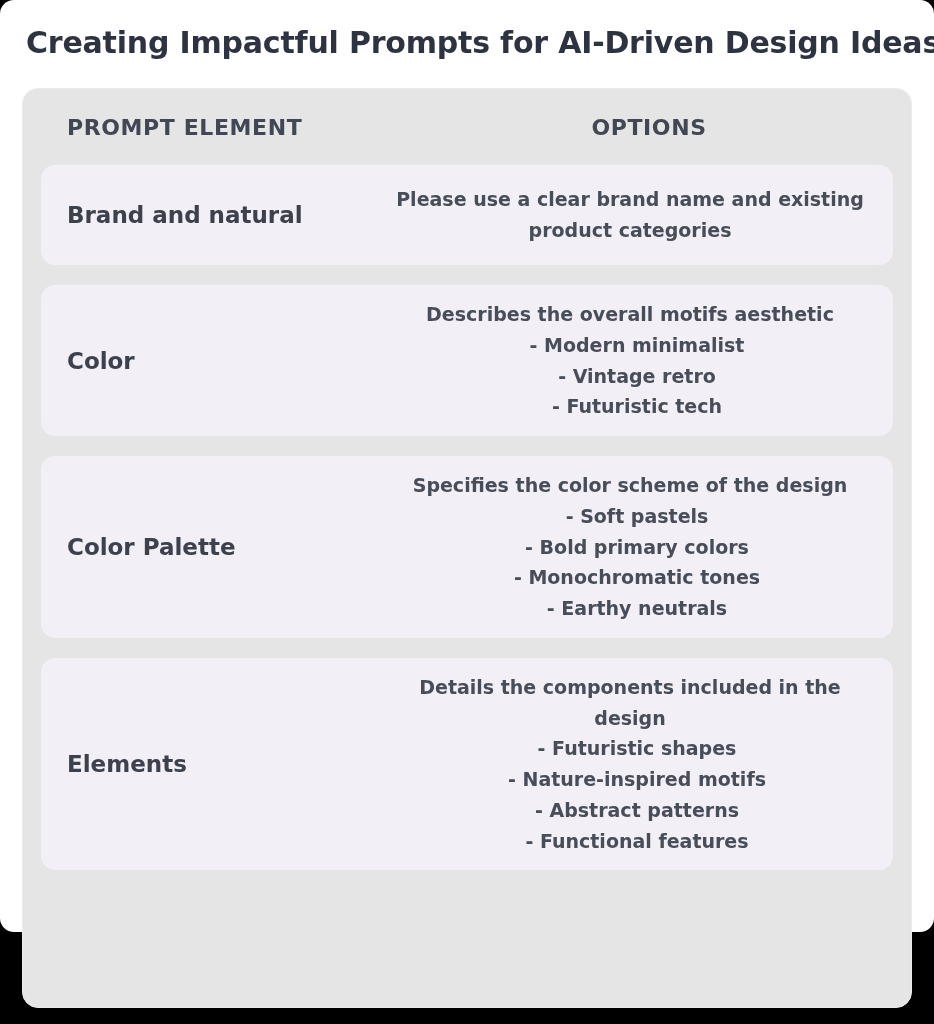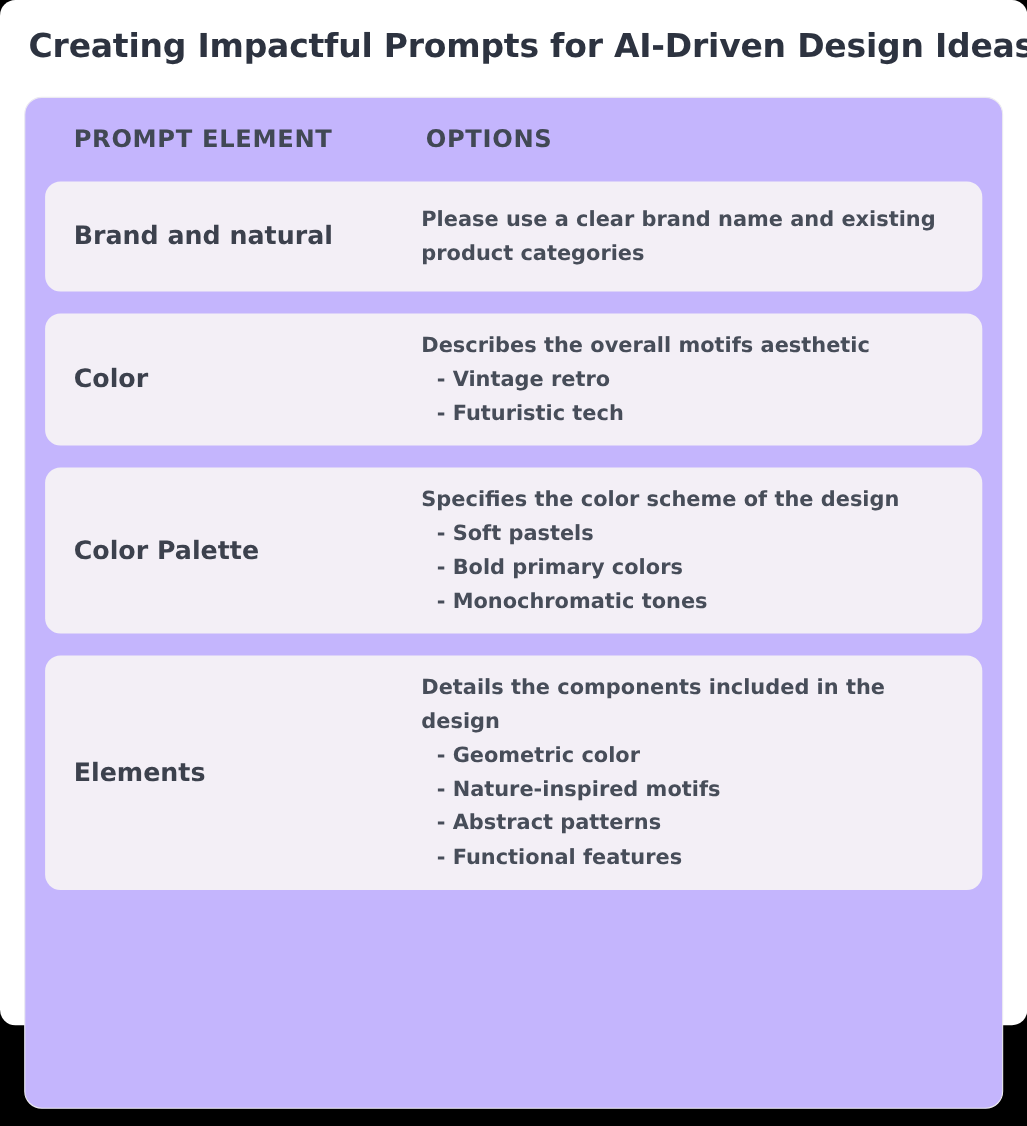--- a/index.html
+++ b/index.html
@@ -30,21 +30,21 @@
     padding: 26px 24px 16px 26px;
     line-height: 1.15;
     white-space: nowrap;
   }
   .card {
     position: absolute;
     left: 22px;
     top: 88px;
     width: 890px;
     height: 920px;
-    background: #c4b5fd;
+    background: #e5e5e5;
     border: 1px solid #eceaf1;
     border-radius: 16px;
     box-sizing: border-box;
     padding: 0;
   }
   .header-row {
     display: flex;
     align-items: center;
     height: 76px;
     padding: 0 0 0 0;
@@ -53,20 +53,21 @@
     width: 360px;
     box-sizing: border-box;
     padding-left: 44px;
     display: flex;
     align-items: center;
   }
   .col-right {
     flex: 1;
     box-sizing: border-box;
     padding-left: 4px;
+    text-align: center;
   }
   .header-text {
     font-size: 22px;
     font-weight: bold;
     color: #414854;
     letter-spacing: 0.6px;
   }
   .row {
     display: flex;
     align-items: center;
@@ -131,44 +132,46 @@
         <div class="opt-desc">Please use a clear brand name and existing product categories</div>
       </div>
     </div>
 
     <div class="row">
       <div class="col-left">
         <span class="element-label">Color</span>
       </div>
       <div class="col-right">
         <div class="opt-desc">Describes the overall motifs aesthetic</div>
+        <div class="opt-item">- Modern minimalist</div>
         <div class="opt-item">- Vintage retro</div>
         <div class="opt-item">- Futuristic tech</div>
       </div>
     </div>
 
     <div class="row">
       <div class="col-left">
         <span class="element-label">Color Palette</span>
       </div>
       <div class="col-right">
         <div class="opt-desc">Specifies the color scheme of the design</div>
         <div class="opt-item">- Soft pastels</div>
         <div class="opt-item">- Bold primary colors</div>
         <div class="opt-item">- Monochromatic tones</div>
+        <div class="opt-item">- Earthy neutrals</div>
       </div>
     </div>
 
     <div class="row">
       <div class="col-left">
         <span class="element-label">Elements</span>
       </div>
       <div class="col-right">
         <div class="opt-desc">Details the components included in the design</div>
-        <div class="opt-item">- Geometric color</div>
+        <div class="opt-item">- Futuristic shapes</div>
         <div class="opt-item">- Nature-inspired motifs</div>
         <div class="opt-item">- Abstract patterns</div>
         <div class="opt-item">- Functional features</div>
       </div>
     </div>
 
   </div>
 </div>
 
 </body></html>

